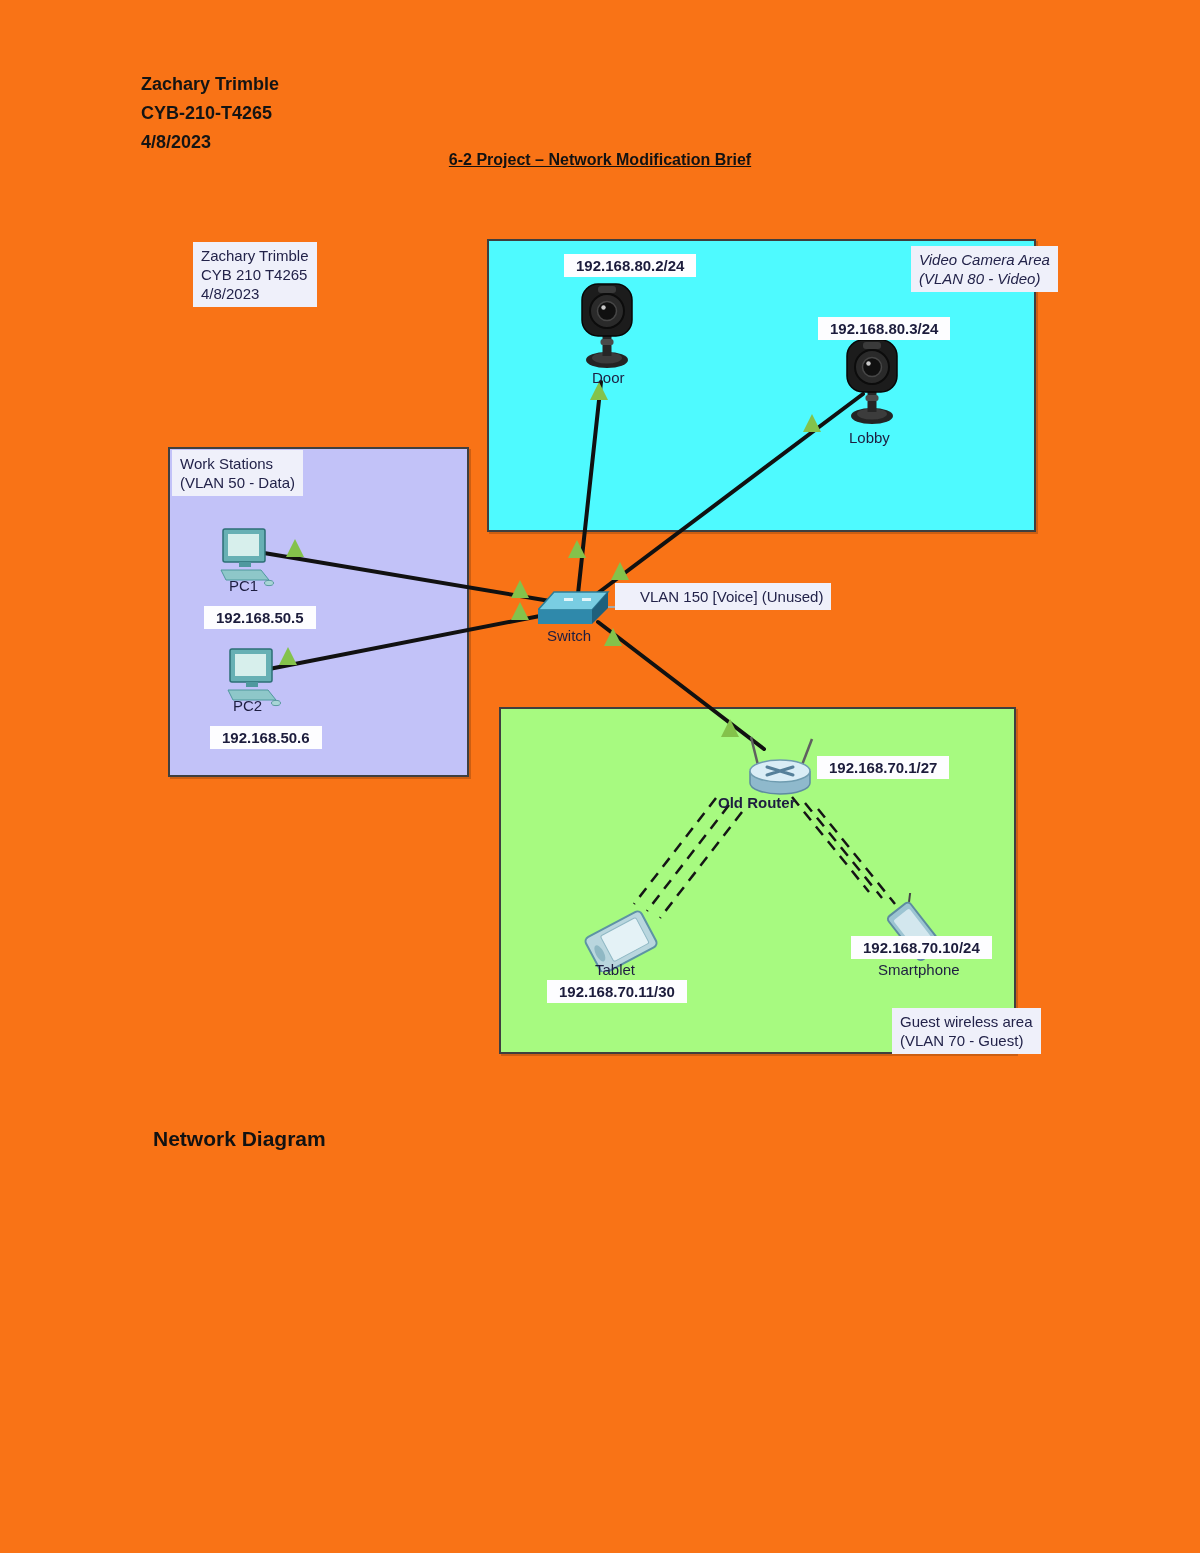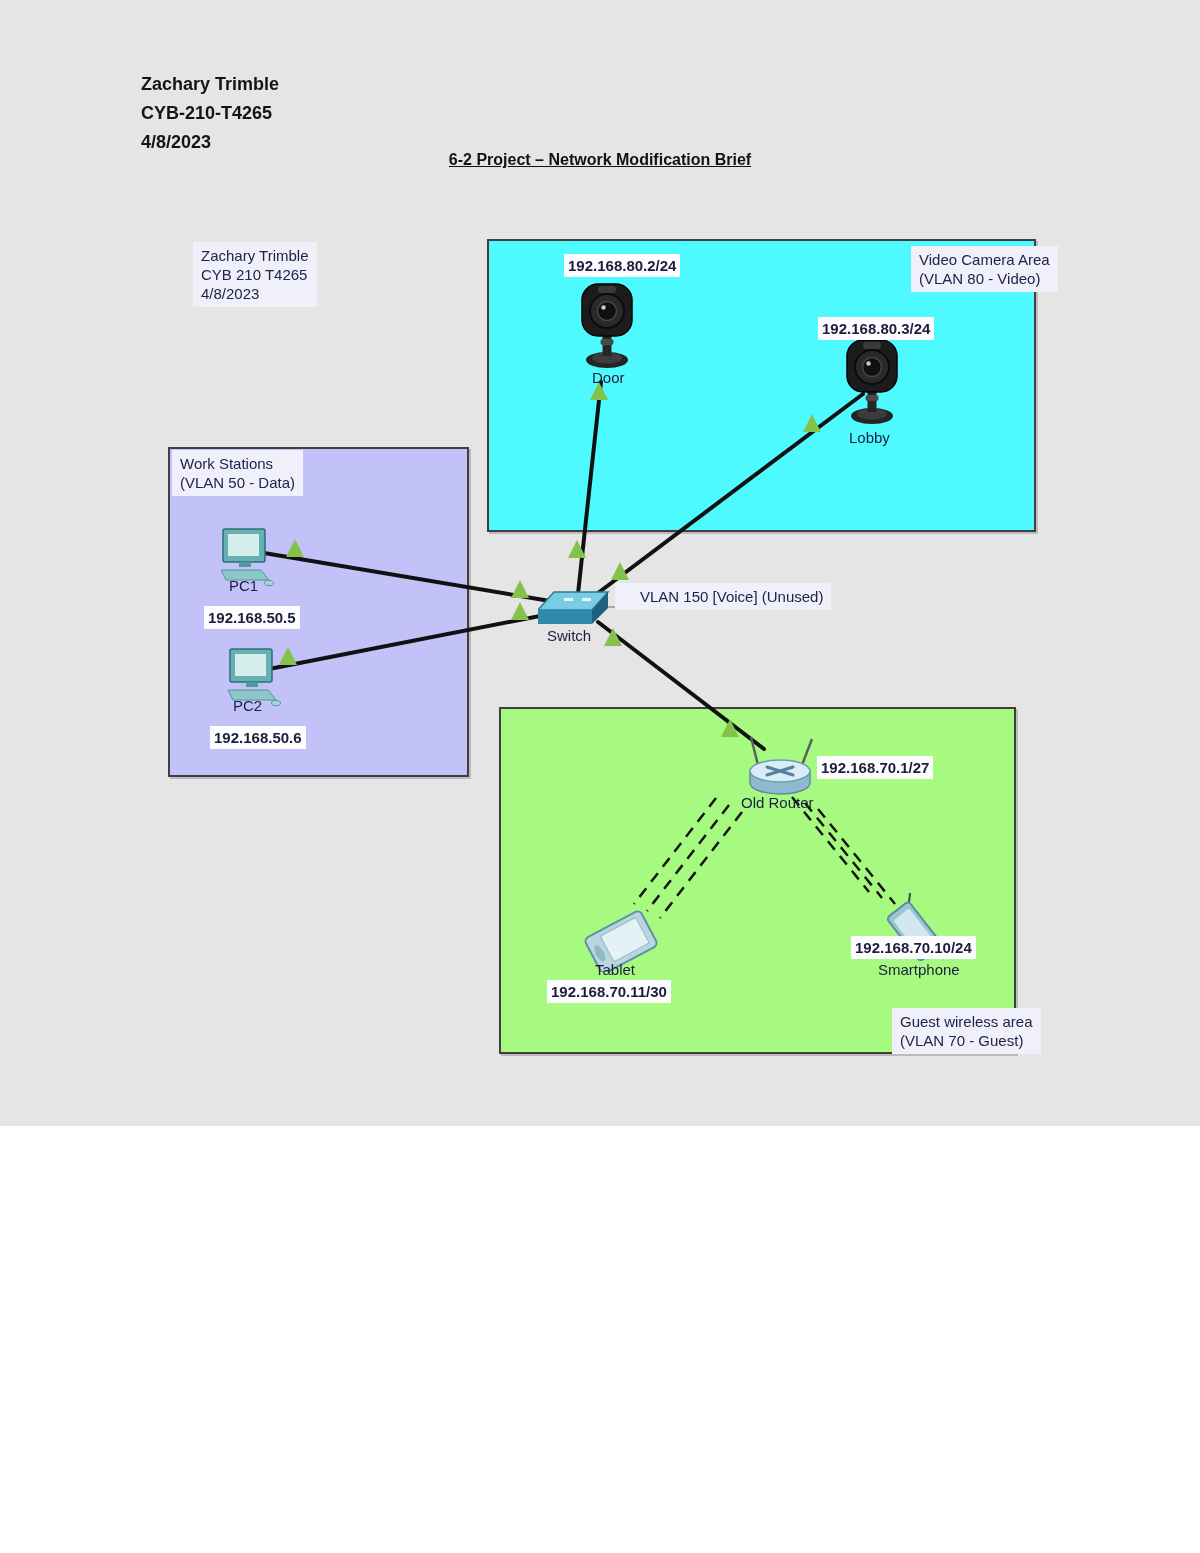--- a/index.html
+++ b/index.html
@@ -1,37 +1,37 @@
 <!DOCTYPE html>
 <html><head>
 <meta charset="utf-8">
 <style>
   html,body{margin:0;padding:0;background:#ffffff;}
-  .page{position:relative;width:1200px;height:1126px;background:#e5e5e5;overflow:hidden;
+  .page{position:relative;width:1200px;height:1553px;background:#f97316;overflow:hidden;
         font-family:"Liberation Sans",sans-serif;color:#161616;}
   .doc-header{position:absolute;left:141px;top:70px;font-size:18px;font-weight:600;
               line-height:29px;color:#141414;}
   .doc-title{position:absolute;left:0;top:151px;width:1200px;text-align:center;
              font-size:16px;font-weight:700;text-decoration:underline;color:#121212;}
   .section-heading{position:absolute;left:141px;top:1127px;font-size:21px;font-weight:700;color:#121212;margin-left:12px;}
 
   .area{position:absolute;border:2px solid #3f3f3f;box-shadow:2px 2px 0 rgba(0,0,0,0.18);z-index:1;}
   .area-video{left:487px;top:239px;width:545px;height:289px;}
   .area-work{left:168px;top:447px;width:297px;height:326px;}
   .area-guest{left:499px;top:707px;width:513px;height:343px;}
 
   .links{position:absolute;left:0;top:0;z-index:2;pointer-events:none;}
   .link{stroke:#111111;stroke-width:4;stroke-linecap:round;}
   .voice-line{stroke:#a8a8a8;stroke-width:2;}
   .wireless{stroke:#151515;stroke-width:2.5;stroke-dasharray:11 8;stroke-linecap:butt;}
   .arrow{fill:#84c24b;}
 
   .area-label{position:absolute;background:#eff0fa;padding:4px 8px;font-size:15px;line-height:19px;
               color:#23234a;z-index:4;white-space:nowrap;}
-  .ip-label{position:absolute;background:#fdfdff;padding:3px 4px;font-size:15px;font-weight:600;
+  .ip-label{position:absolute;background:#fdfdff;padding:3px 12px;font-size:15px;font-weight:600;
             color:#1c1c3c;z-index:4;white-space:nowrap;}
   .dev-label{position:absolute;font-size:15px;color:#1d1d40;z-index:4;white-space:nowrap;}
   .dev-icon{position:absolute;z-index:3;}
 </style>
 </head>
 <body>
 
 <div class="page">
 
   <div class="doc-header">
@@ -78,21 +78,21 @@
       <polygon class="arrow" points="-9,8 9,8 0,-10" transform="translate(613,638)"></polygon>
     </g>
   </svg>
 
   <div class="area-label" style="left:193px;top:242px;">
     <div>Zachary Trimble</div>
     <div>CYB 210 T4265</div>
     <div>4/8/2023</div>
   </div>
 
-  <div class="area-label" style="left:911px;top:246px;">
+  <div class="area-label" style="left:911px;top:246px;font-style:italic;">
     <div>Video Camera Area</div>
     <div>(VLAN 80 - Video)</div>
   </div>
   <div class="area-label" style="left:172px;top:450px;">
     <div>Work Stations</div>
     <div>(VLAN 50 - Data)</div>
   </div>
   <div class="area-label" style="left:892px;top:1008px;">
     <div>Guest wireless area</div>
     <div>(VLAN 70 - Guest)</div>
@@ -171,21 +171,21 @@
       <line x1="46" y1="12" x2="55" y2="3" stroke="#474747" stroke-width="2"></line>
       <circle cx="56" cy="2.5" r="2.2" fill="#383838"></circle>
     </g>
   </svg>
 
   <div class="dev-label" style="left:592px;top:369px;">Door</div>
   <div class="dev-label" style="left:849px;top:429px;">Lobby</div>
   <div class="dev-label" style="left:229px;top:577px;">PC1</div>
   <div class="dev-label" style="left:233px;top:697px;">PC2</div>
   <div class="dev-label" style="left:547px;top:627px;">Switch</div>
-  <div class="dev-label" style="left:741px;top:794px;">Old Router</div>
+  <div class="dev-label" style="left:718px;top:794px;font-weight:bold;">Old Router</div>
   <div class="dev-label" style="left:595px;top:961px;">Tablet</div>
   <div class="dev-label" style="left:878px;top:961px;">Smartphone</div>
 
   <div class="ip-label" style="left:564px;top:254px;">192.168.80.2/24</div>
   <div class="ip-label" style="left:818px;top:317px;">192.168.80.3/24</div>
   <div class="ip-label" style="left:204px;top:606px;">192.168.50.5</div>
   <div class="ip-label" style="left:210px;top:726px;">192.168.50.6</div>
   <div class="ip-label" style="left:817px;top:756px;">192.168.70.1/27</div>
   <div class="ip-label" style="left:547px;top:980px;">192.168.70.11/30</div>
   <div class="ip-label" style="left:851px;top:936px;">192.168.70.10/24</div>

